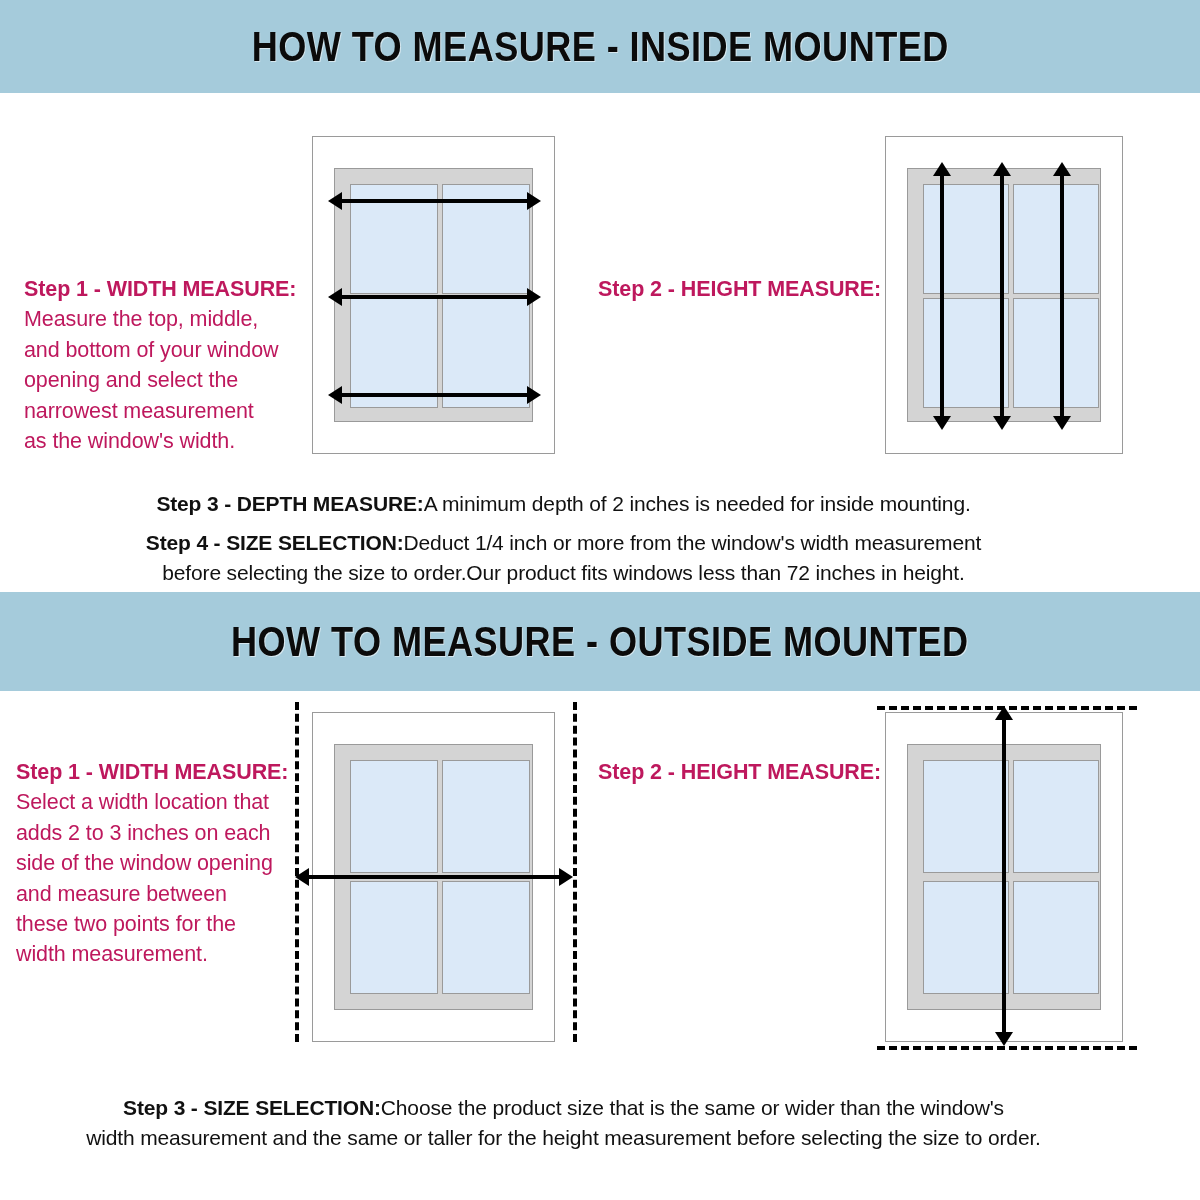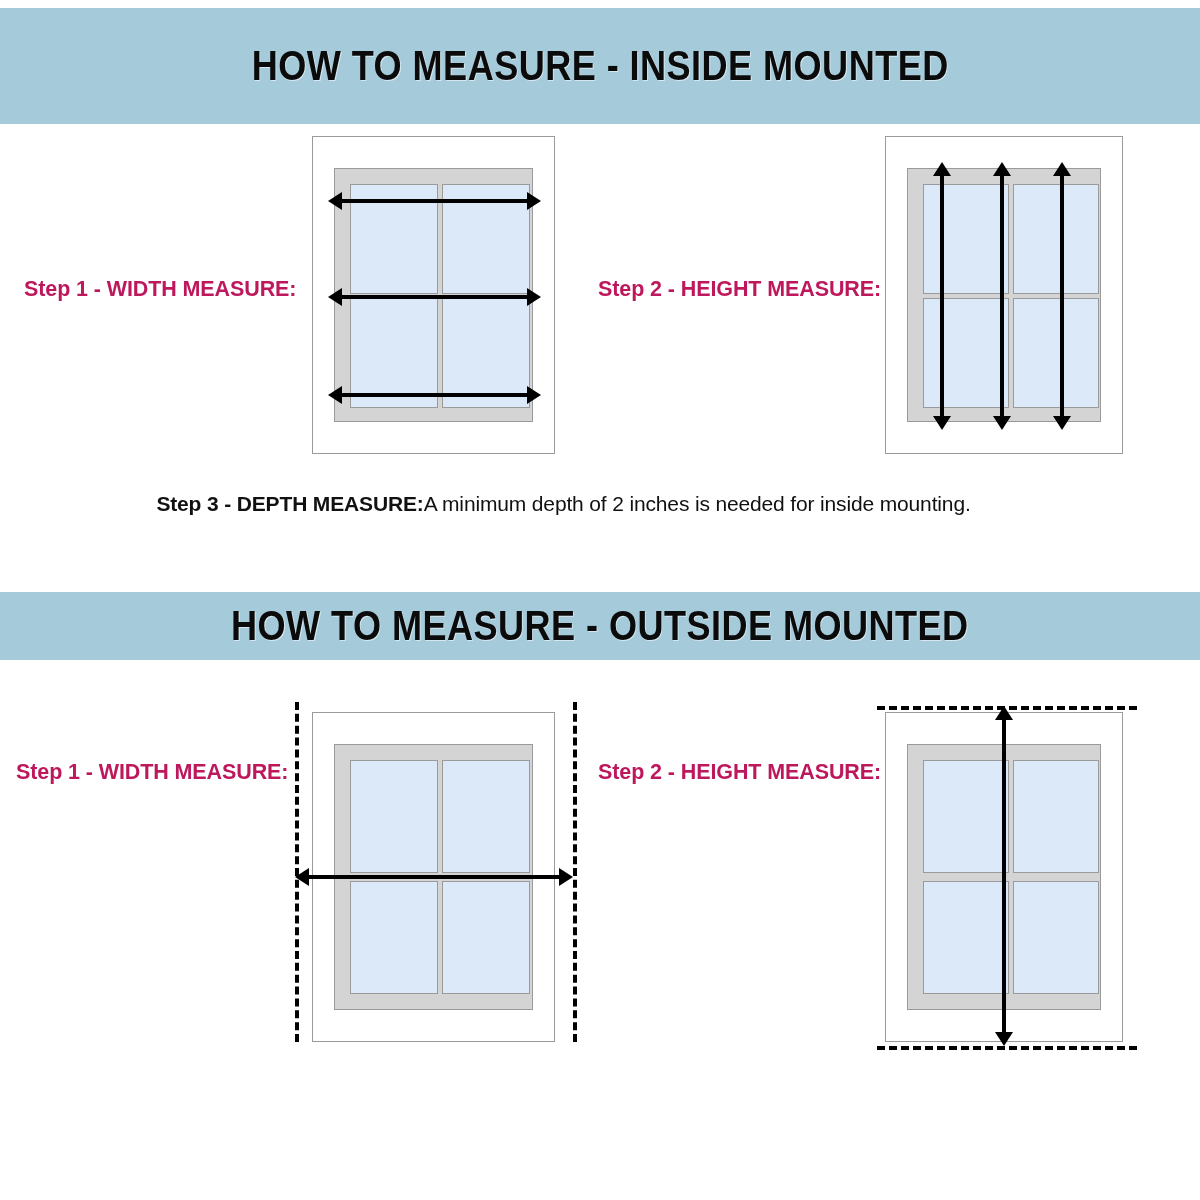--- a/index.html
+++ b/index.html
@@ -23,22 +23,22 @@
     font-family:"Liberation Sans","DejaVu Sans",sans-serif;
     font-weight:bold;
     font-size:42px;
     letter-spacing:0.5px;
     transform:scaleX(0.86);
     transform-origin:center center;
     white-space:nowrap;
     color:#0b0b0b;
     text-shadow:1px 1px 0 rgba(255,255,255,.55);
   }
-  #banner-inside{top:8px;height:116px;}
-  #banner-outside{top:592px;height:68px;}
+  #banner-inside{top:0;height:93px;}
+  #banner-outside{top:592px;height:99px;}
 
   
   .para{
     position:absolute;
     font-size:21.5px;
     line-height:30.4px;
     color:#be185d;
     white-space:pre-line;
     letter-spacing:-0.1px;
   }
@@ -120,26 +120,32 @@
 </style>
 </head>
 <body>
 
 <div class="page">
 
   <div class="banner" id="banner-inside">
     <div class="banner-title">HOW TO MEASURE - INSIDE MOUNTED</div>
   </div>
 
-  <div class="para" id="txt-in-step1"><b>Step 1 - WIDTH MEASURE:</b><br></div>
+  <div class="para" id="txt-in-step1"><b>Step 1 - WIDTH MEASURE:</b><br><span>Measure the top, middle,
+and bottom of your window
+opening and select the
+narrowest measurement
+as the window's width.</span></div>
 
   <div class="para" id="txt-in-step2"><b>Step 2 - HEIGHT MEASURE:</b><br></div>
 
   <div class="center-para" id="txt-in-step3"><b>Step 3 - DEPTH MEASURE:</b><span>A minimum depth of 2 inches is needed for inside mounting.</span></div>
 
+  <div class="center-para" id="txt-in-step4"><b>Step 4 - SIZE SELECTION:</b><span>Deduct 1/4 inch or more from the window's width measurement
+before selecting the size to order.Our product fits windows less than 72 inches in height.</span></div>
 
   <div class="window" style="left:312px;top:136px;width:243px;height:318px;">
     <div class="w-outer"></div>
     <div class="w-sash" style="left:22px;top:32px;right:22px;bottom:32px;"></div>
     <div class="pane" style="left:38px;top:48px;width:88px;height:110px;"></div>
     <div class="pane" style="left:130px;top:48px;width:88px;height:110px;"></div>
     <div class="pane" style="left:38px;top:162px;width:88px;height:110px;"></div>
     <div class="pane" style="left:130px;top:162px;width:88px;height:110px;"></div>
 
     <div class="arrow-h" style="left:16px;width:213px;top:65px;">
@@ -181,24 +187,31 @@
       <div class="head up"></div>
       <div class="shaft"></div>
       <div class="head down"></div>
     </div>
   </div>
 
   <div class="banner" id="banner-outside">
     <div class="banner-title">HOW TO MEASURE - OUTSIDE MOUNTED</div>
   </div>
 
-  <div class="para" id="txt-out-step1"><b>Step 1 - WIDTH MEASURE:</b><br></div>
+  <div class="para" id="txt-out-step1"><b>Step 1 - WIDTH MEASURE:</b><br><span>Select a width location that
+adds 2 to 3 inches on each
+side of the window opening
+ and measure between
+these two points for the
+width measurement.</span></div>
 
   <div class="para" id="txt-out-step2"><b>Step 2 - HEIGHT MEASURE:</b><br></div>
 
+  <div class="center-para" id="txt-out-step3"><b>Step 3 - SIZE SELECTION:</b><span>Choose the product size that is the same or wider than the window's
+width measurement and the same or taller for the height measurement before selecting the size to order.</span></div>
 
   <div class="window" style="left:312px;top:712px;width:243px;height:330px;">
     <div class="w-outer"></div>
     <div class="w-sash" style="left:22px;top:32px;right:22px;bottom:32px;"></div>
     <div class="pane" style="left:38px;top:48px;width:88px;height:113px;"></div>
     <div class="pane" style="left:130px;top:48px;width:88px;height:113px;"></div>
     <div class="pane" style="left:38px;top:169px;width:88px;height:113px;"></div>
     <div class="pane" style="left:130px;top:169px;width:88px;height:113px;"></div>
   </div>
   <div class="dash-v" style="left:295px;top:702px;height:340px;"></div>

